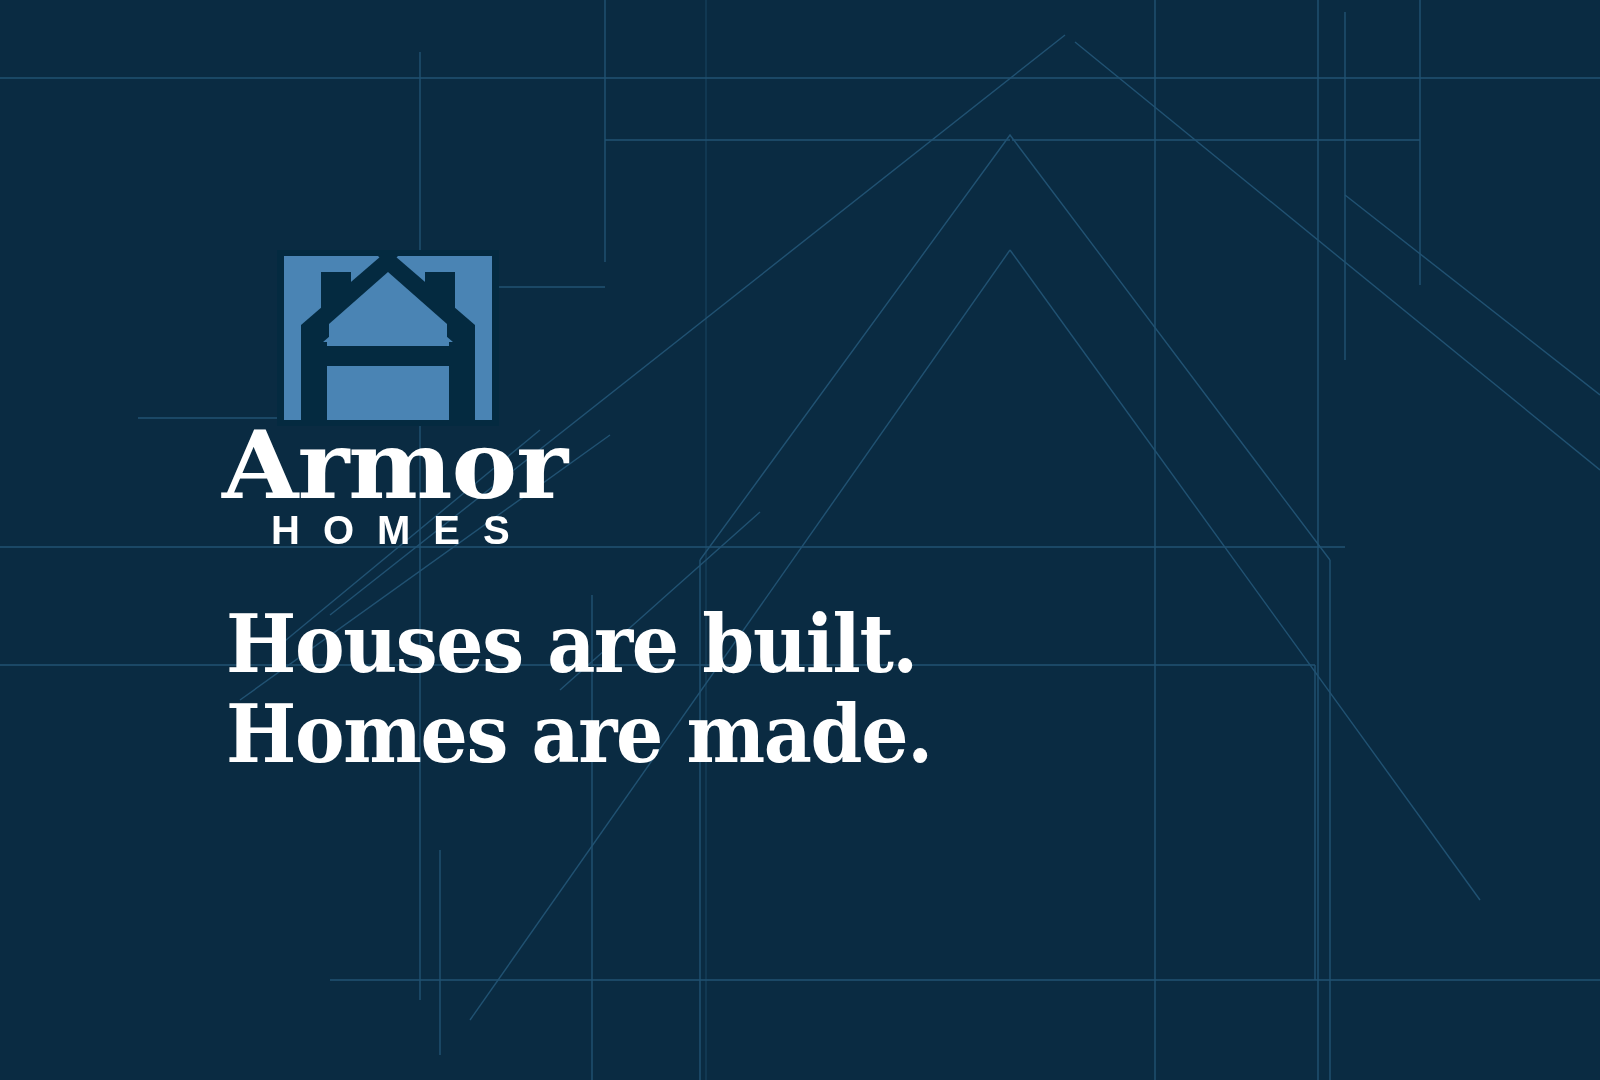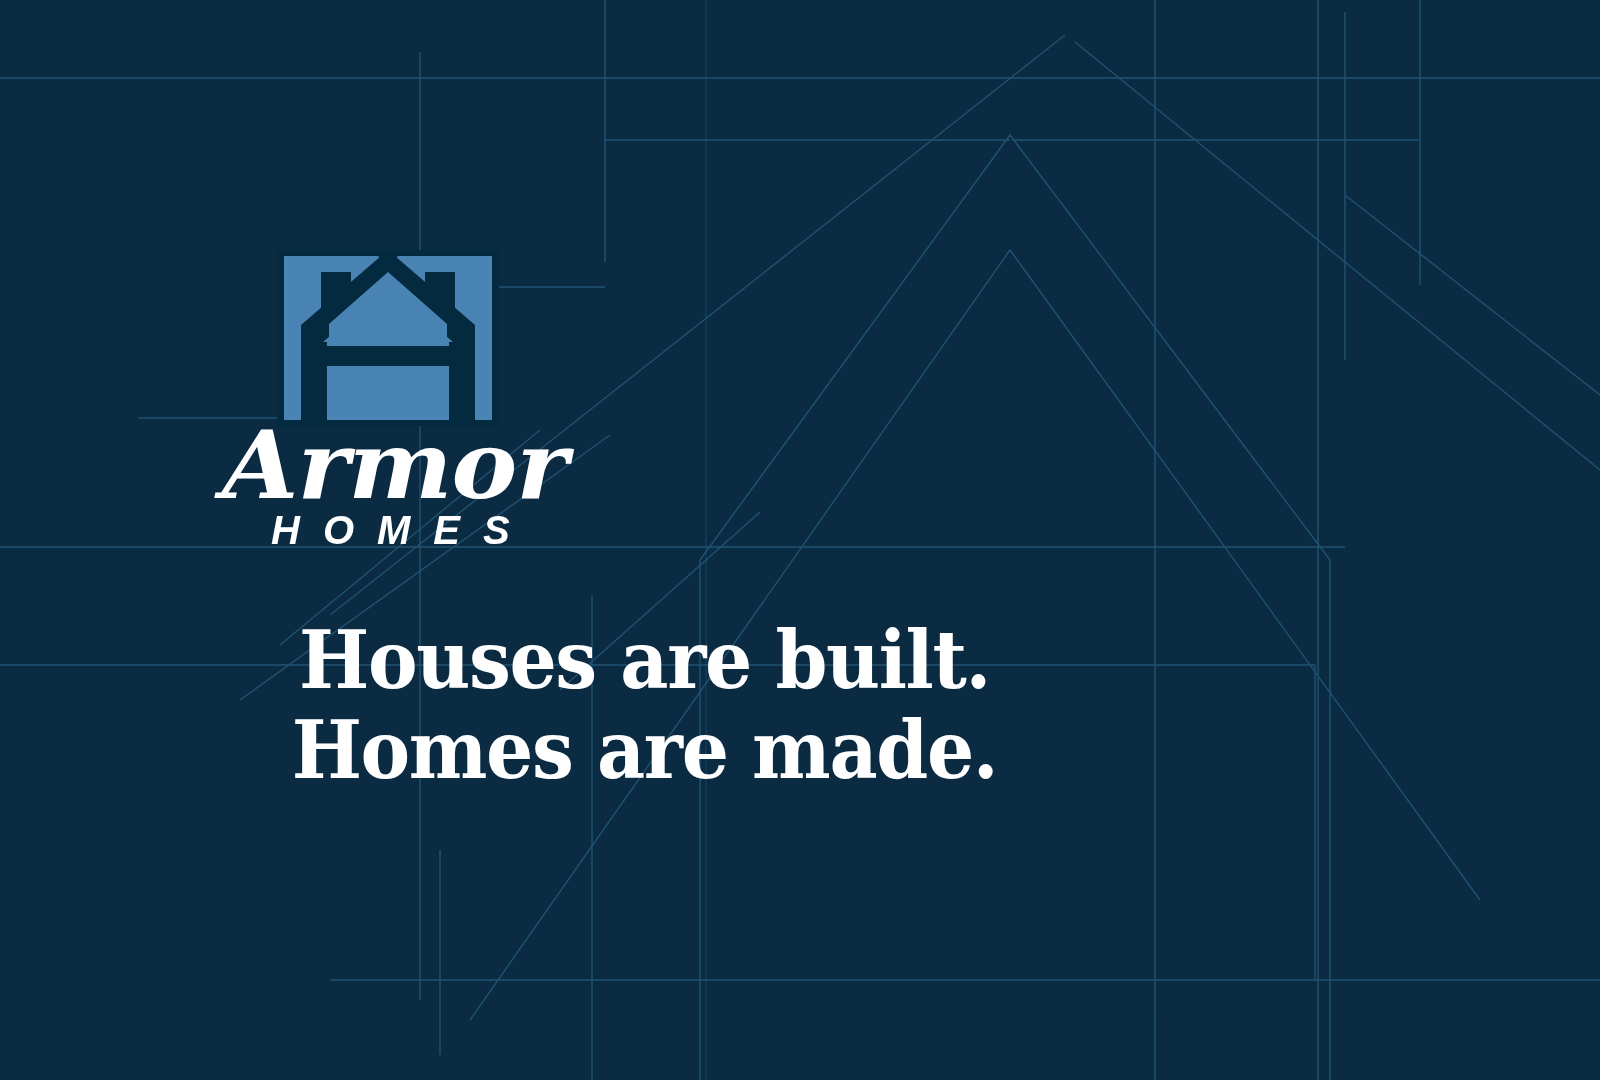--- a/index.html
+++ b/index.html
@@ -33,21 +33,20 @@
     width: 760px;
   }
   #logo-mark {
     display: block;
     margin-left: 55px;
     width: 222px;
     height: 176px;
   }
   #wordmark {
     margin-top: -4px;
-    font-style: italic;
   }
   .wm-armor {
     display: block;
     font-family: "DejaVu Serif", "Liberation Serif", serif;
     font-weight: 700;
     font-size: 93px;
     line-height: 0.95;
     letter-spacing: -1px;
     color: #ffffff;
     margin-left: 0px;
@@ -61,23 +60,22 @@
     font-size: 40px;
     line-height: 1;
     letter-spacing: 23px;
     color: #ffffff;
     margin-left: 49px;
   }
   
   #tagline {
     position: absolute;
     left: 226px;
-    top: 616px;
+    top: 600px;
     width: 900px;
-    text-align: center;
   }
   .tag-line {
     display: block;
     font-family: "DejaVu Serif", "Liberation Serif", serif;
     font-weight: 700;
     font-size: 80px;
     line-height: 1.12;
     letter-spacing: -1.5px;
     color: #ffffff;
     white-space: nowrap;

